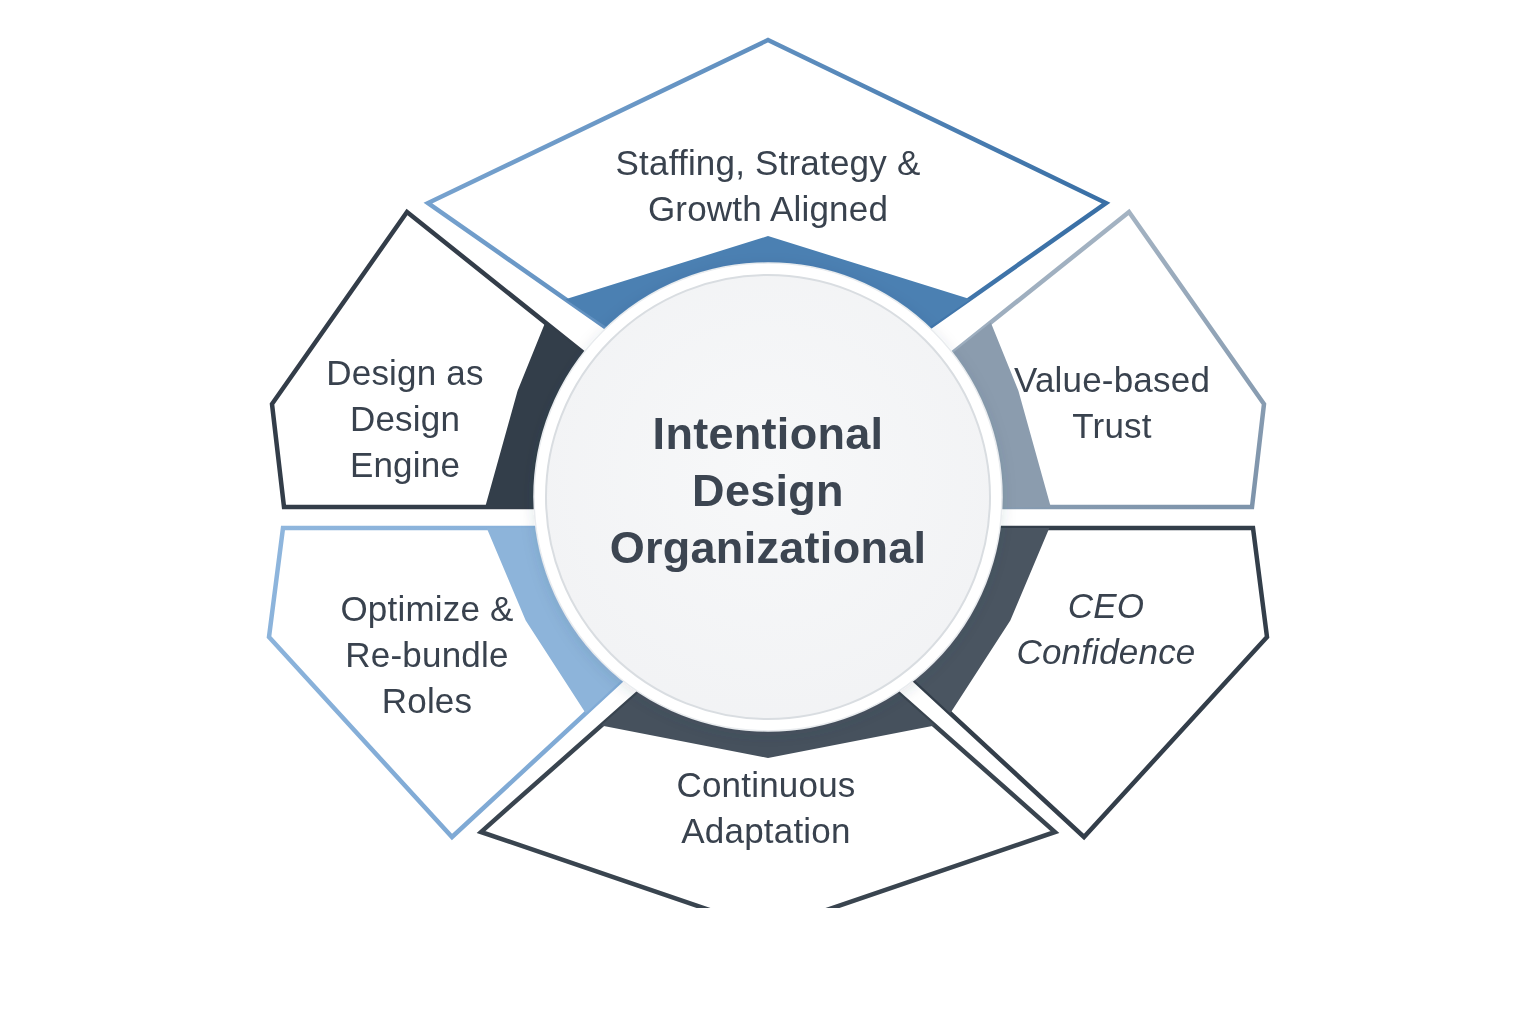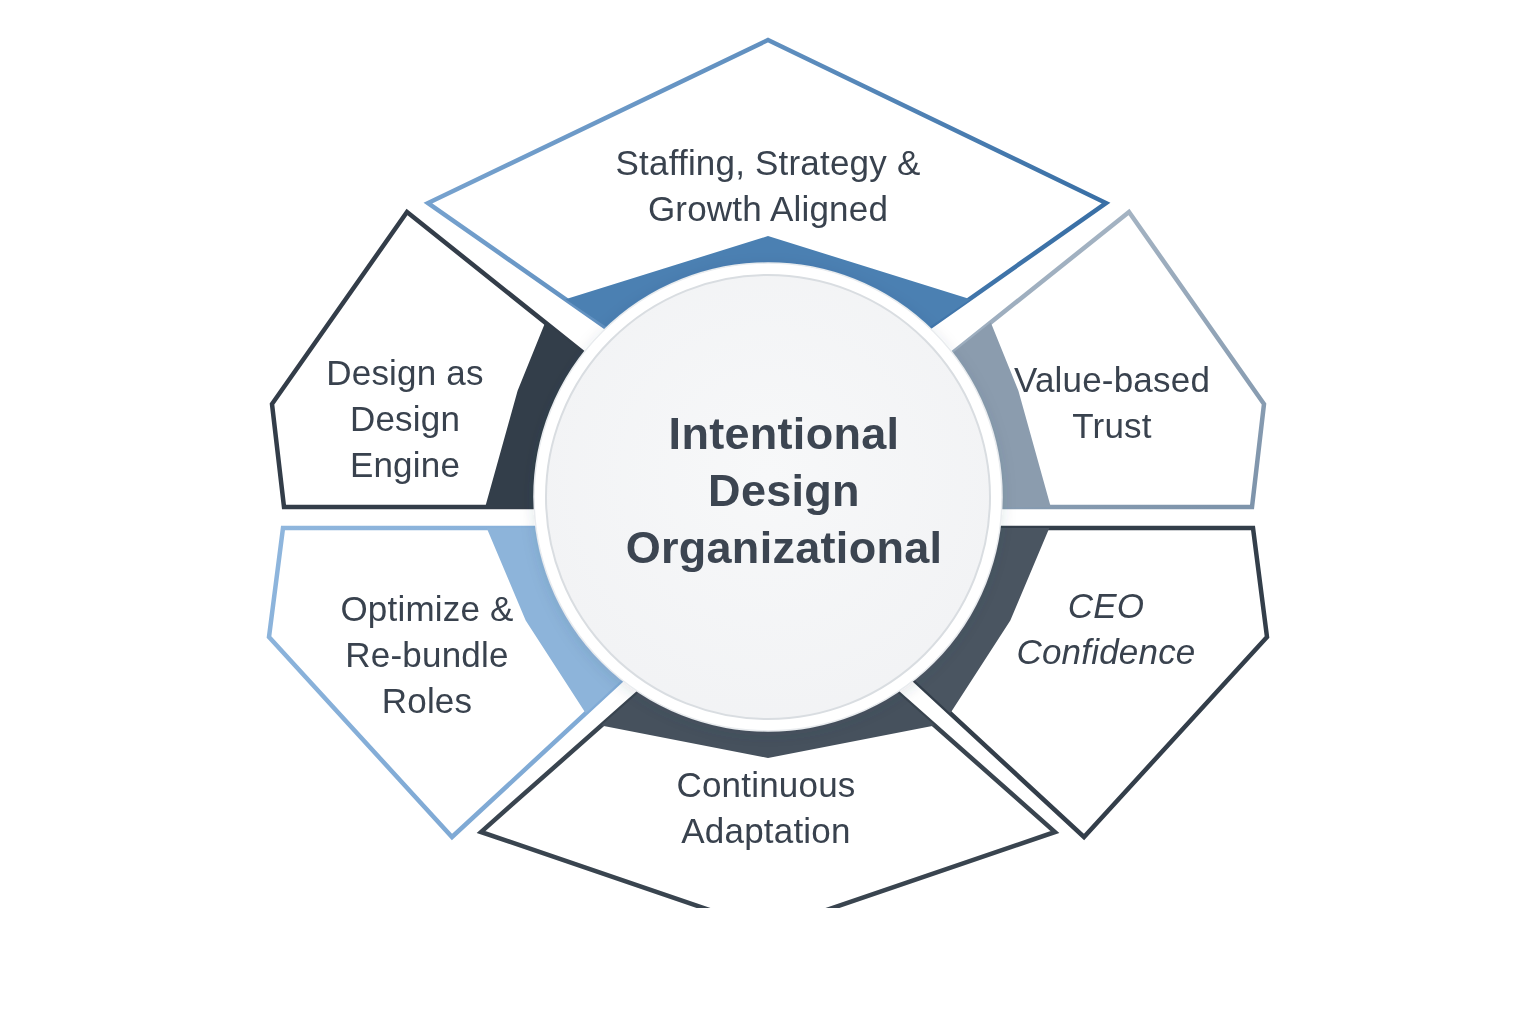--- a/index.html
+++ b/index.html
@@ -23,21 +23,20 @@
     letter-spacing: 0.2px;
     white-space: nowrap;
   }
   .seg-label span { display: block; }
   .center-label {
     font-size: 45px;
     line-height: 57px;
     font-weight: 600;
     color: #3c4551;
     letter-spacing: 0.3px;
-    margin-left: 16px;
   }
 </style>
 </head>
 <body>
 
 <div class="stage">
 
   <svg width="1536" height="1024" viewBox="0 0 1536 1024">
     <defs>
       <linearGradient id="grad-seg0" x1="0" y1="0" x2="1" y2="0.35">

